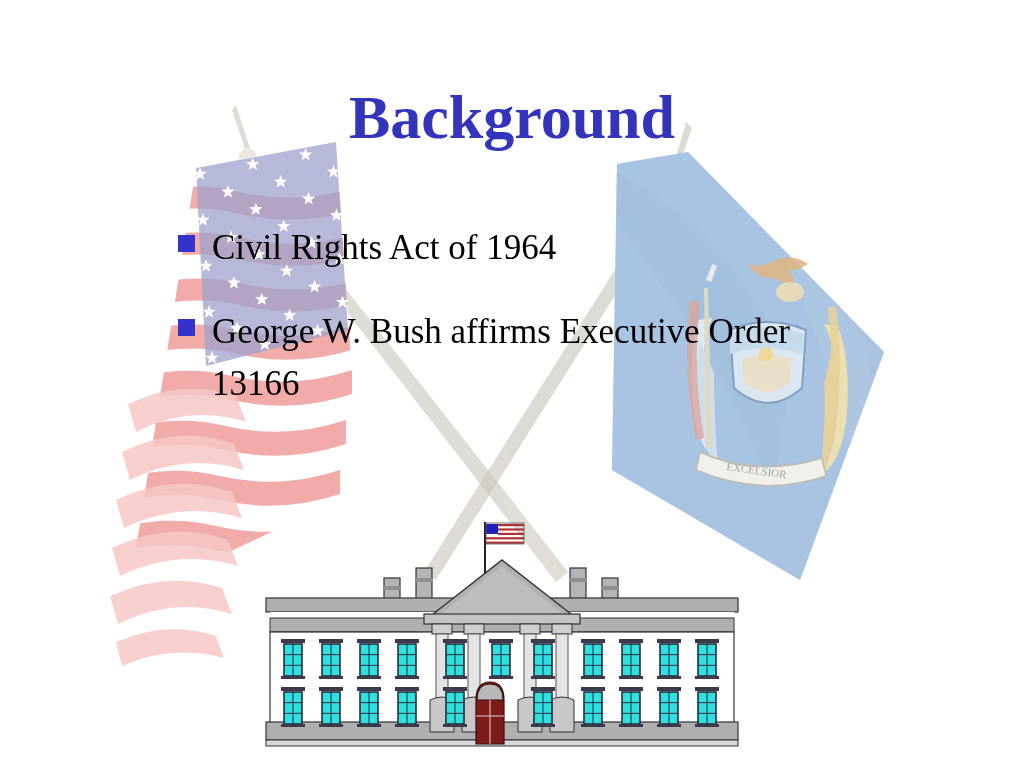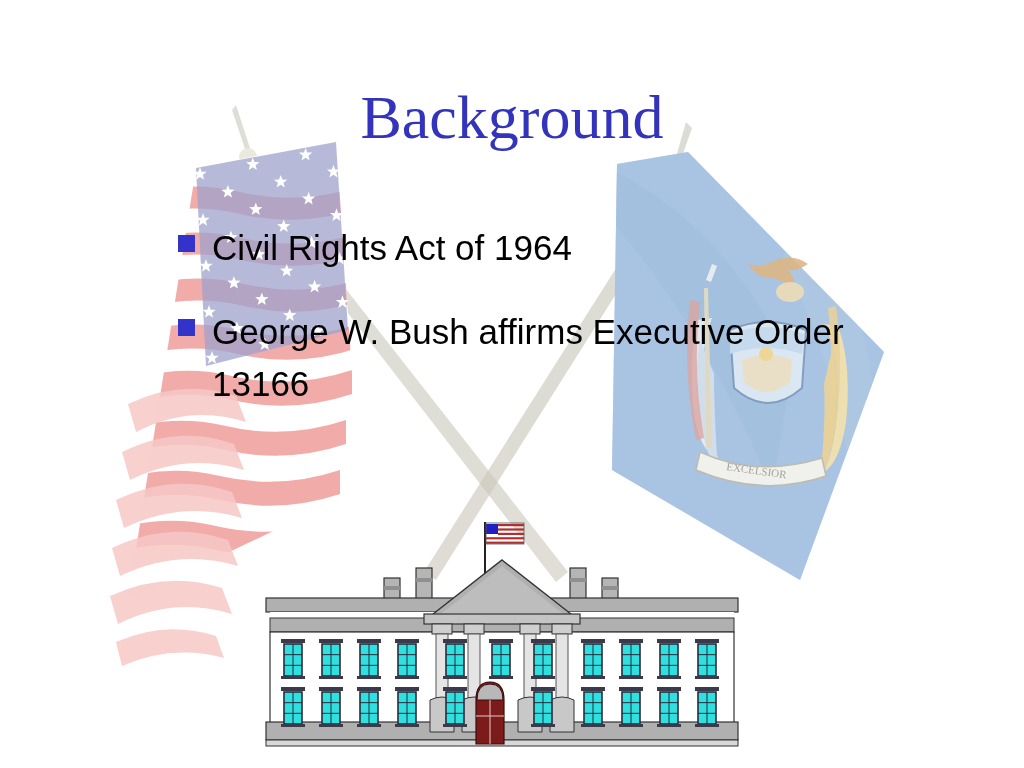--- a/index.html
+++ b/index.html
@@ -44,41 +44,41 @@
   #title {
     position: absolute;
     left: 0;
     top: 82px;
     width: 1024px;
     text-align: center;
     font-size: 62px;
     line-height: 70px;
     color: #3333bb;
     font-family: "Liberation Serif", "DejaVu Serif", serif;
-    font-weight: normal;
+    font-weight: bold;
     letter-spacing: 0px;
     white-space: nowrap;
   }
 
   #bullets {
     position: absolute;
     left: 176px;
     top: 222px;
     width: 720px;
   }
 
   .bullet-row {
     position: relative;
     display: block;
     padding-left: 36px;
     margin-bottom: 8px;
     color: #000000;
     font-size: 35px;
     line-height: 52px;
-    font-family: Liberation Sans, sans-serif;
+    font-family: Liberation Serif, serif;
   }
   .bullet-marker {
     position: absolute;
     left: 2px;
     top: 13px;
     width: 17px;
     height: 17px;
     background: #3333cc;
     display: block;
   }

